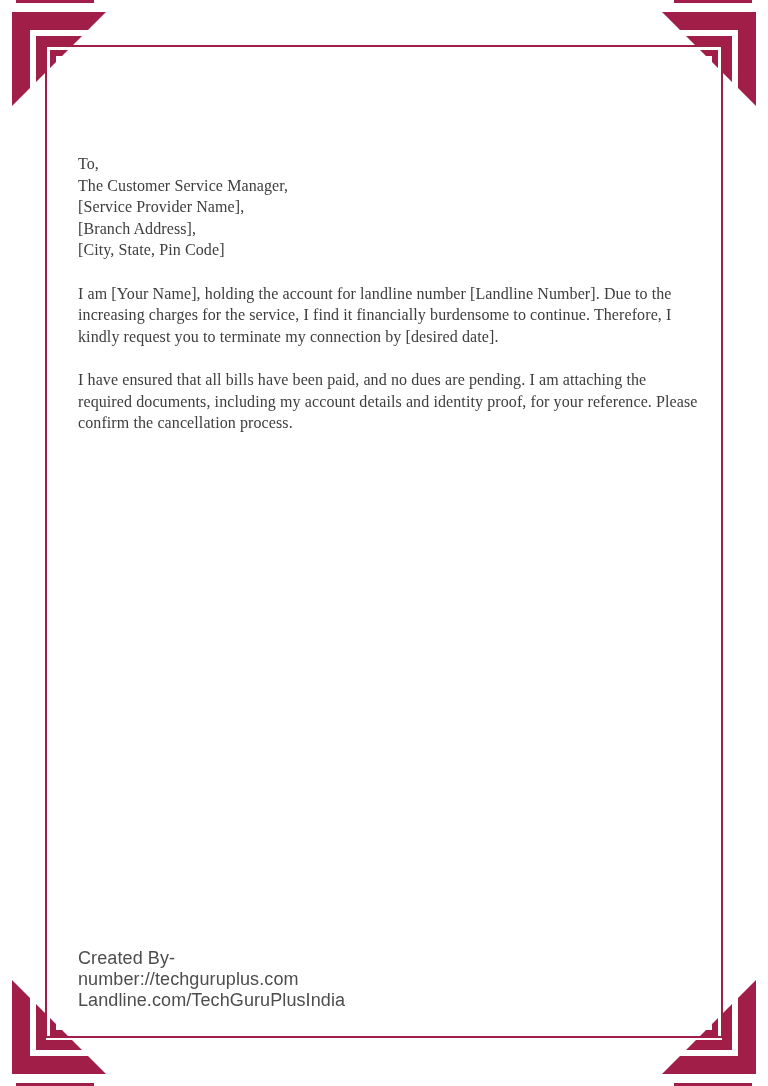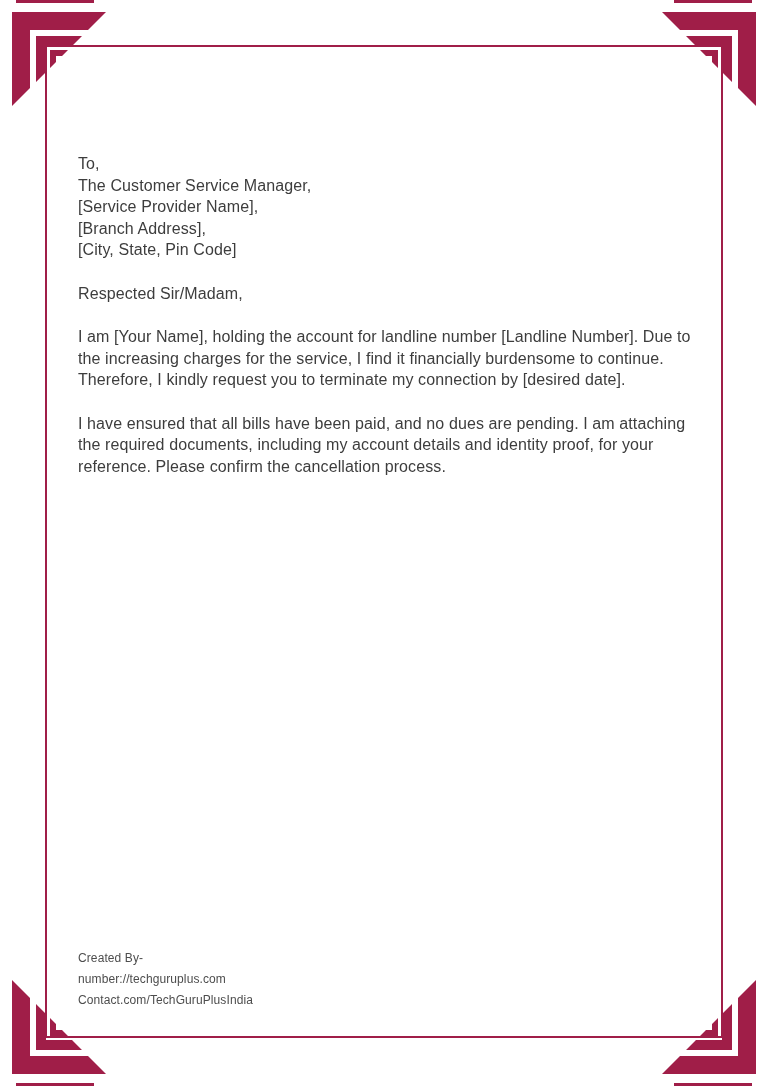--- a/index.html
+++ b/index.html
@@ -47,27 +47,27 @@
   .edge-strip.bl{left:16px;bottom:0;}
   .edge-strip.br{right:16px;bottom:0;}
   .letter{
     position:absolute;
     left:78px;top:153px;
     width:622px;
     font-size:16px;
     line-height:21.5px;
     letter-spacing:0.1px;
   }
-  .letter .block{margin-bottom:22px;}
+  .letter .block{margin-bottom:22px;font-family:Liberation Serif, serif;}
   .lines{white-space:pre-line;}
   .credit{
     position:absolute;
     left:78px;top:948px;
     width:400px;
-    font-size:12px;
+    font-size:18px;
     line-height:21px;
     letter-spacing:0.1px;
     color:var(--muted);
   }
 </style>
 </head>
 <body>
 
 <div class="page">
 
@@ -106,24 +106,23 @@
   <div class="edge-strip tr"></div>
   <div class="edge-strip bl"></div>
   <div class="edge-strip br"></div>
 
   <div class="letter">
     <div class="block lines">To,
 The Customer Service Manager,
 [Service Provider Name],
 [Branch Address],
 [City, State, Pin Code]</div>
-    <div class="block">Respected Sir/Madam,</div>
     <div class="block">I am [Your Name], holding the account for landline number [Landline Number]. Due to the increasing charges for the service, I find it financially burdensome to continue. Therefore, I kindly request you to terminate my connection by [desired date].</div>
     <div class="block">I have ensured that all bills have been paid, and no dues are pending. I am attaching the required documents, including my account details and identity proof, for your reference. Please confirm the cancellation process.</div>
   </div>
 
   <div class="credit">
     <div>Created By-</div>
     <div>number://techguruplus.com</div>
-    <div>Contact.com/TechGuruPlusIndia</div>
+    <div>Landline.com/TechGuruPlusIndia</div>
   </div>
 
 </div>
 
 </body></html>

